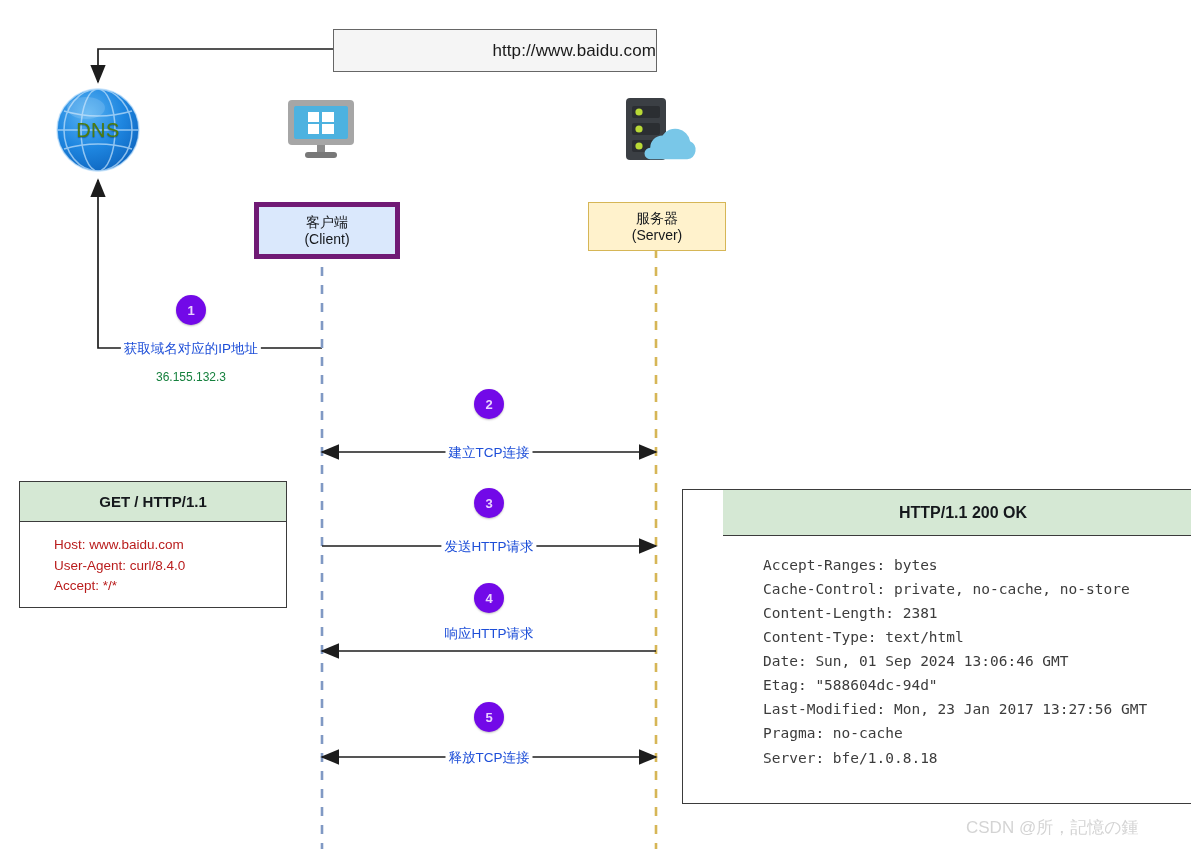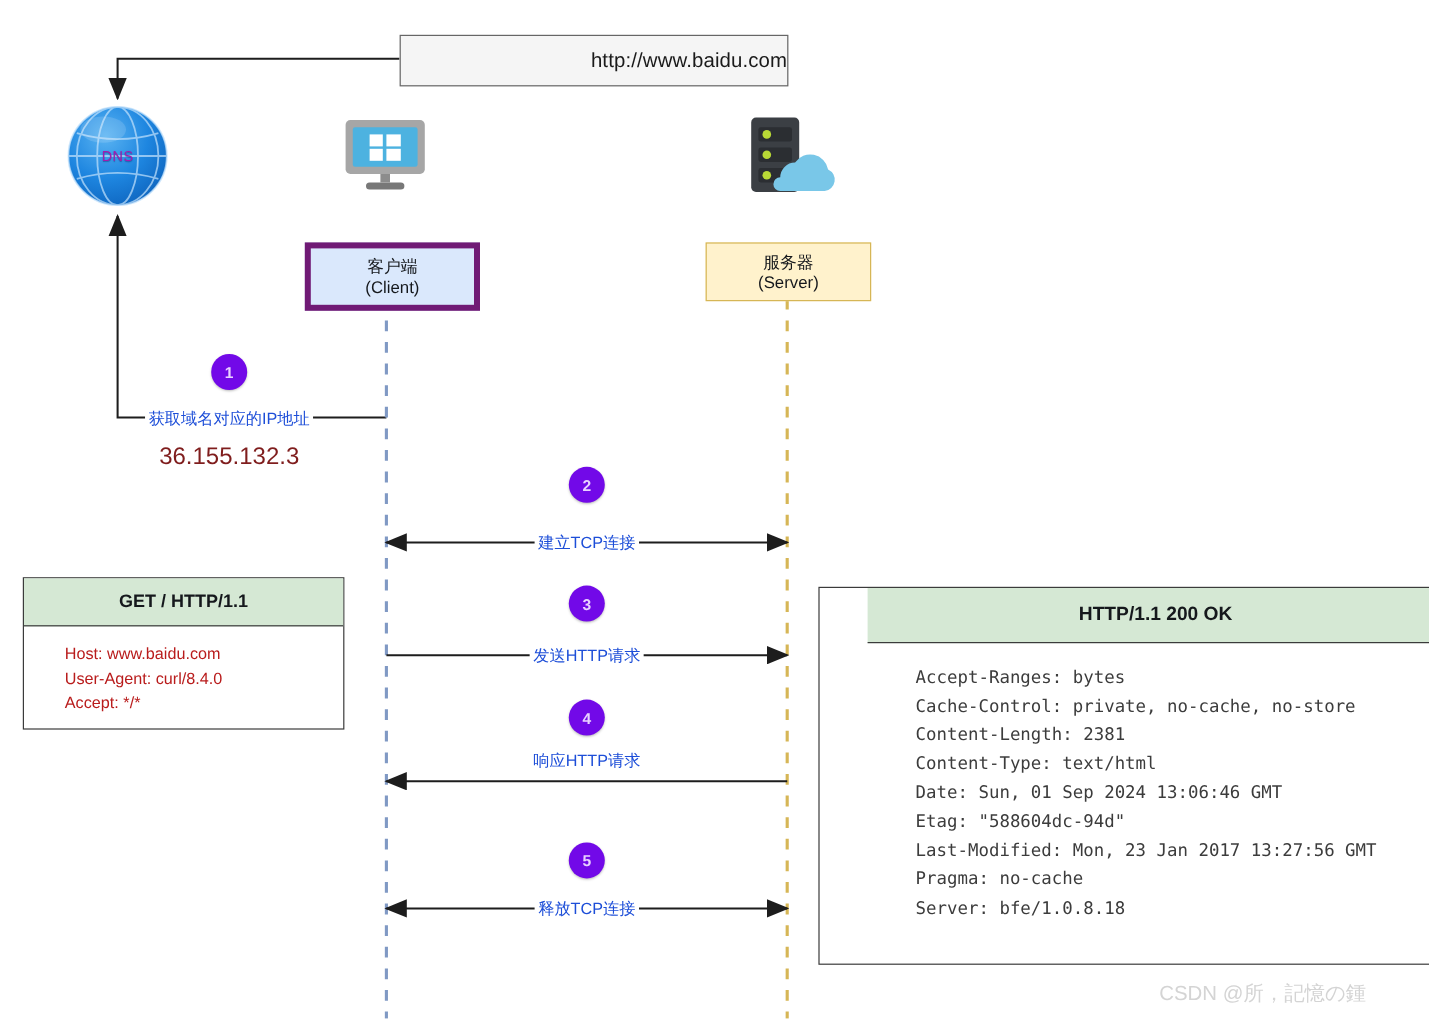--- a/index.html
+++ b/index.html
@@ -48,22 +48,22 @@
     left: 56px; top: 88px;
     width: 84px; height: 84px;
   }
   .dns-label {
     position: absolute;
     left: 0; top: 0;
     width: 84px; height: 84px;
     display: flex;
     align-items: center;
     justify-content: center;
-    font-size: 12px;
-    color: #a21caf;
+    font-size: 20px;
+    color: #4d7c0f;
     letter-spacing: .4px;
     text-shadow: 0 1px 1px rgba(0,40,90,.45);
   }
 
   
   .client-icon { left: 286px; top: 98px; width: 70px; height: 62px; }
   .server-icon { left: 620px; top: 96px; width: 80px; height: 70px; }
 
   
   .actor {
@@ -107,22 +107,22 @@
     transform: translate(-50%, -50%);
     background: #ffffff;
     padding: 0 3px;
     font-size: 13.5px;
     color: #1d4ed8;
     white-space: nowrap;
   }
   .ipaddr {
     position: absolute;
     transform: translateX(-50%);
-    font-size: 20px;
-    color: #7f1d1d;
+    font-size: 12px;
+    color: #15803d;
     white-space: nowrap;
   }
 
   
   .panel { border: 1px solid #3b3b3b; background: #ffffff; }
   .panel-head {
     background: #d5e8d4;
     border-bottom: 1px solid #3b3b3b;
     display: flex;
     align-items: center;

